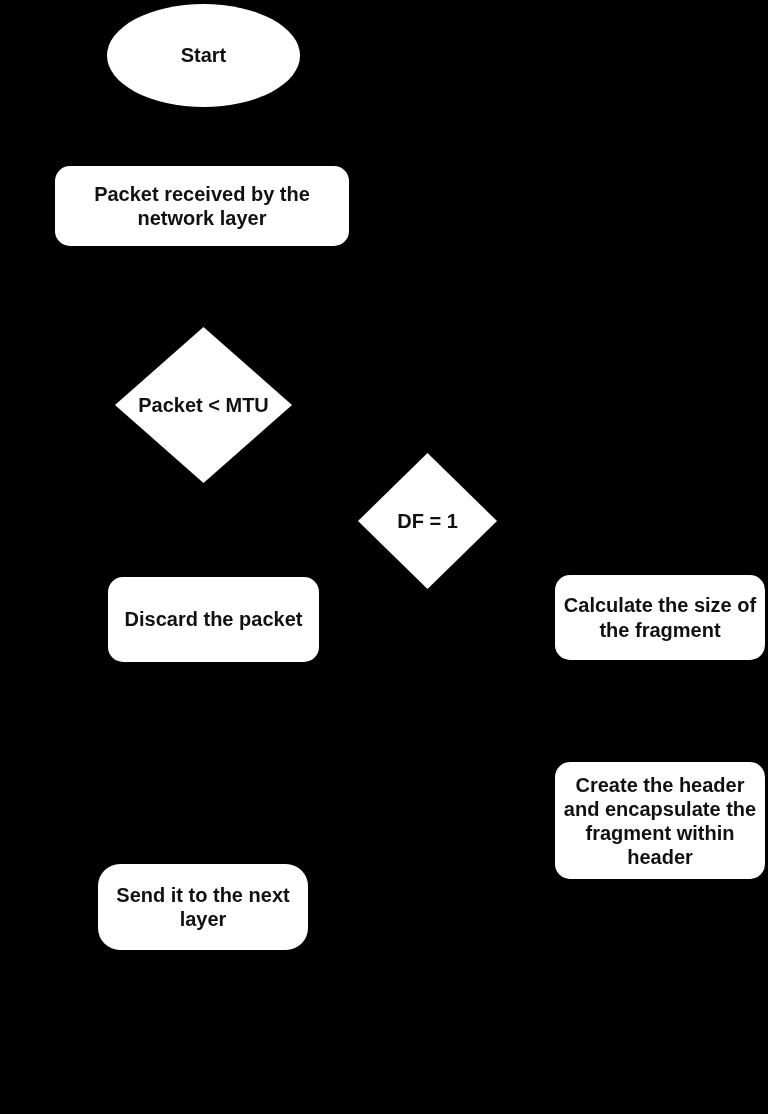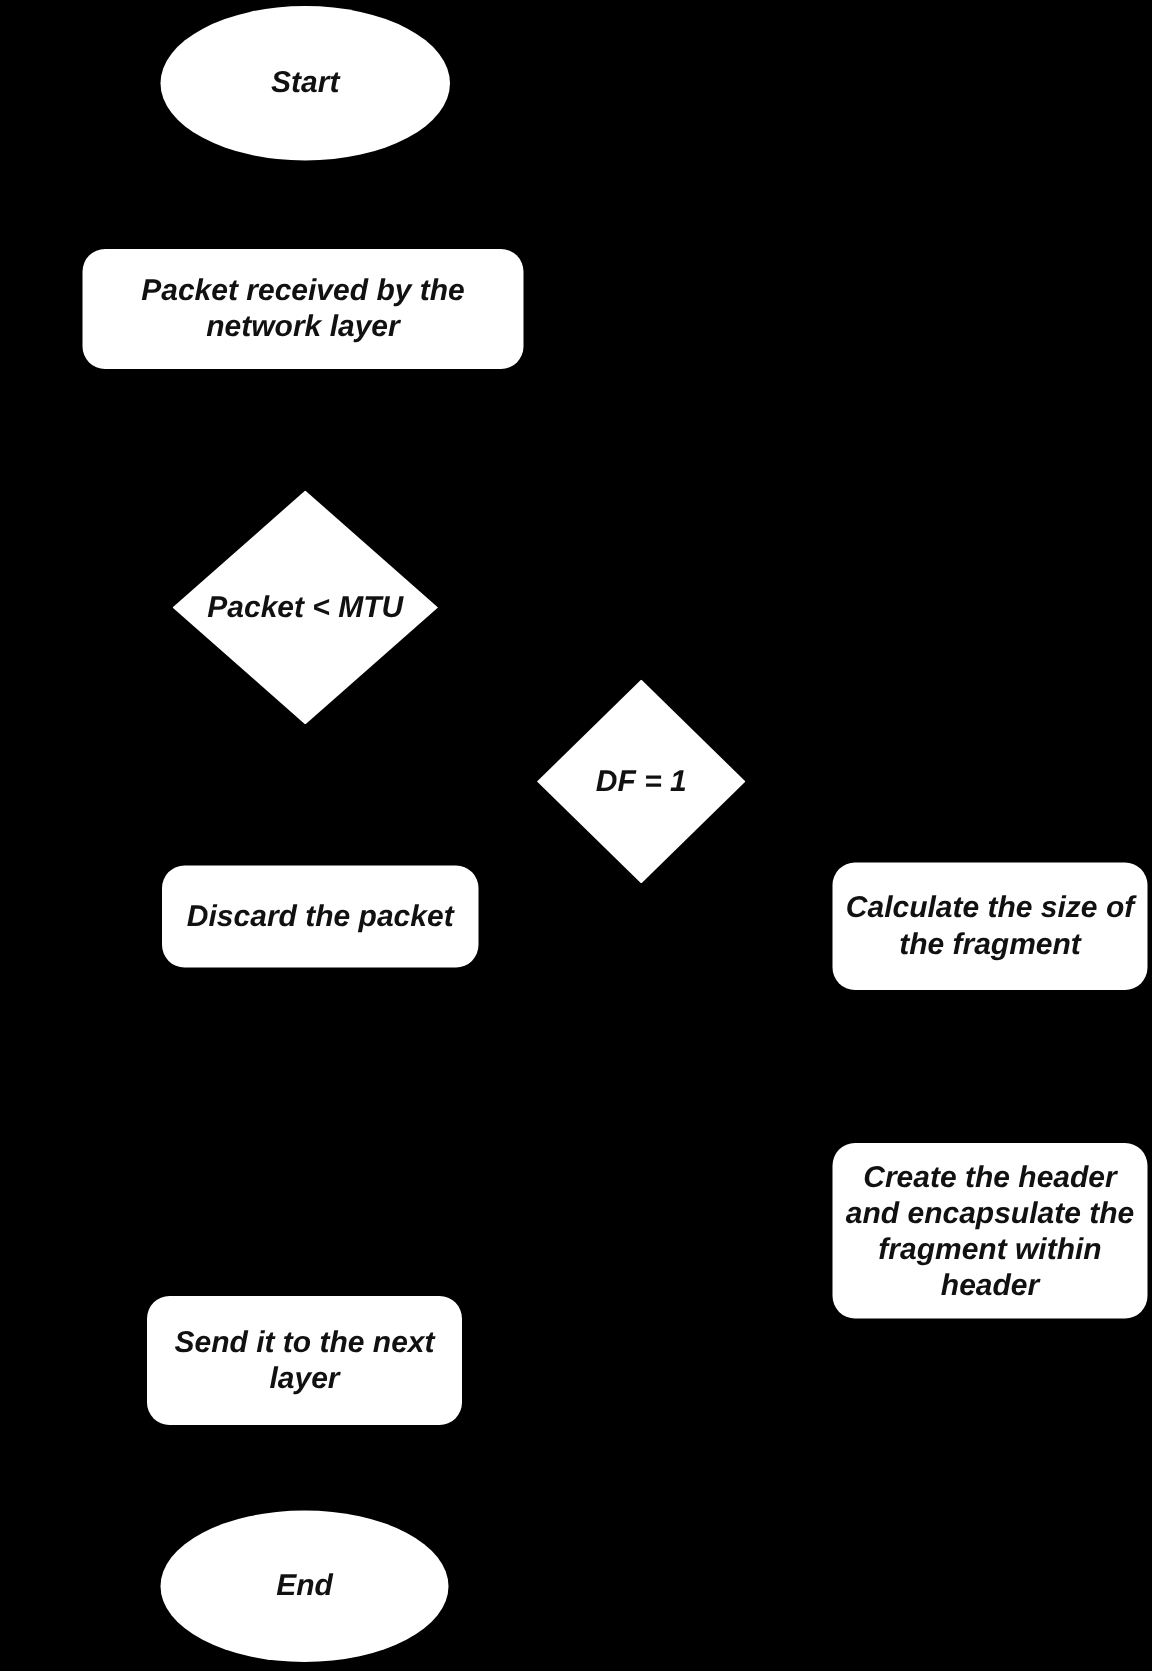--- a/index.html
+++ b/index.html
@@ -20,37 +20,36 @@
     display: flex;
     align-items: center;
     justify-content: center;
     text-align: center;
     background: #ffffff;
     color: #111111;
     font-weight: bold;
     font-size: 20px;
     line-height: 1.22;
     box-sizing: border-box;
-    font-style: italic;
   }
   .ellipse { border-radius: 50%; }
   .rrect   { border-radius: 15px; }
   .diamond {
     clip-path: polygon(50% 0%, 100% 50%, 50% 100%, 0% 50%);
     border-radius: 0;
   }
   
   .node-start   { left: 107px; top: 4px;    width: 193px; height: 103px; }
   .node-receive { left: 55px;  top: 166px;  width: 294px; height: 80px; padding: 0 22px; }
   .node-mtu     { left: 115px; top: 327px;  width: 177px; height: 156px; }
   .node-df      { left: 358px; top: 453px;  width: 139px; height: 136px; }
-  .node-discard { left: 108px; top: 577px;  width: 211px; height: 68px;  padding: 0 6px; }
+  .node-discard { left: 108px; top: 577px;  width: 211px; height: 85px;  padding: 0 6px; }
   .node-calc    { left: 555px; top: 575px;  width: 210px; height: 85px;  padding: 0 2px; }
   .node-create  { left: 555px; top: 762px;  width: 210px; height: 117px; padding: 0 1px; line-height: 1.2; }
-  .node-send    { left: 98px;  top: 864px;  width: 210px; height: 86px;  padding: 0 10px; }
+  .node-send    { left: 98px;  top: 864px;  width: 210px; height: 86px;  padding: 0 10px; border-radius: 22px; }
   .node-end     { left: 107px; top: 1007px; width: 192px; height: 101px; }
   .node-label { display: inline-block; }
 </style>
 </head>
 <body>
 
 <div id="canvas">
 
   <div class="node ellipse node-start">
     <span class="node-label">Start</span>
@@ -77,17 +76,14 @@
   </div>
 
   <div class="node rrect node-create">
     <span class="node-label">Create the header and encapsulate the fragment within header</span>
   </div>
 
   <div class="node rrect node-send">
     <span class="node-label">Send it to the next layer</span>
   </div>
 
-  <div class="node ellipse node-end">
-    <span class="node-label">End</span>
-  </div>
 
 </div>
 
 </body></html>

